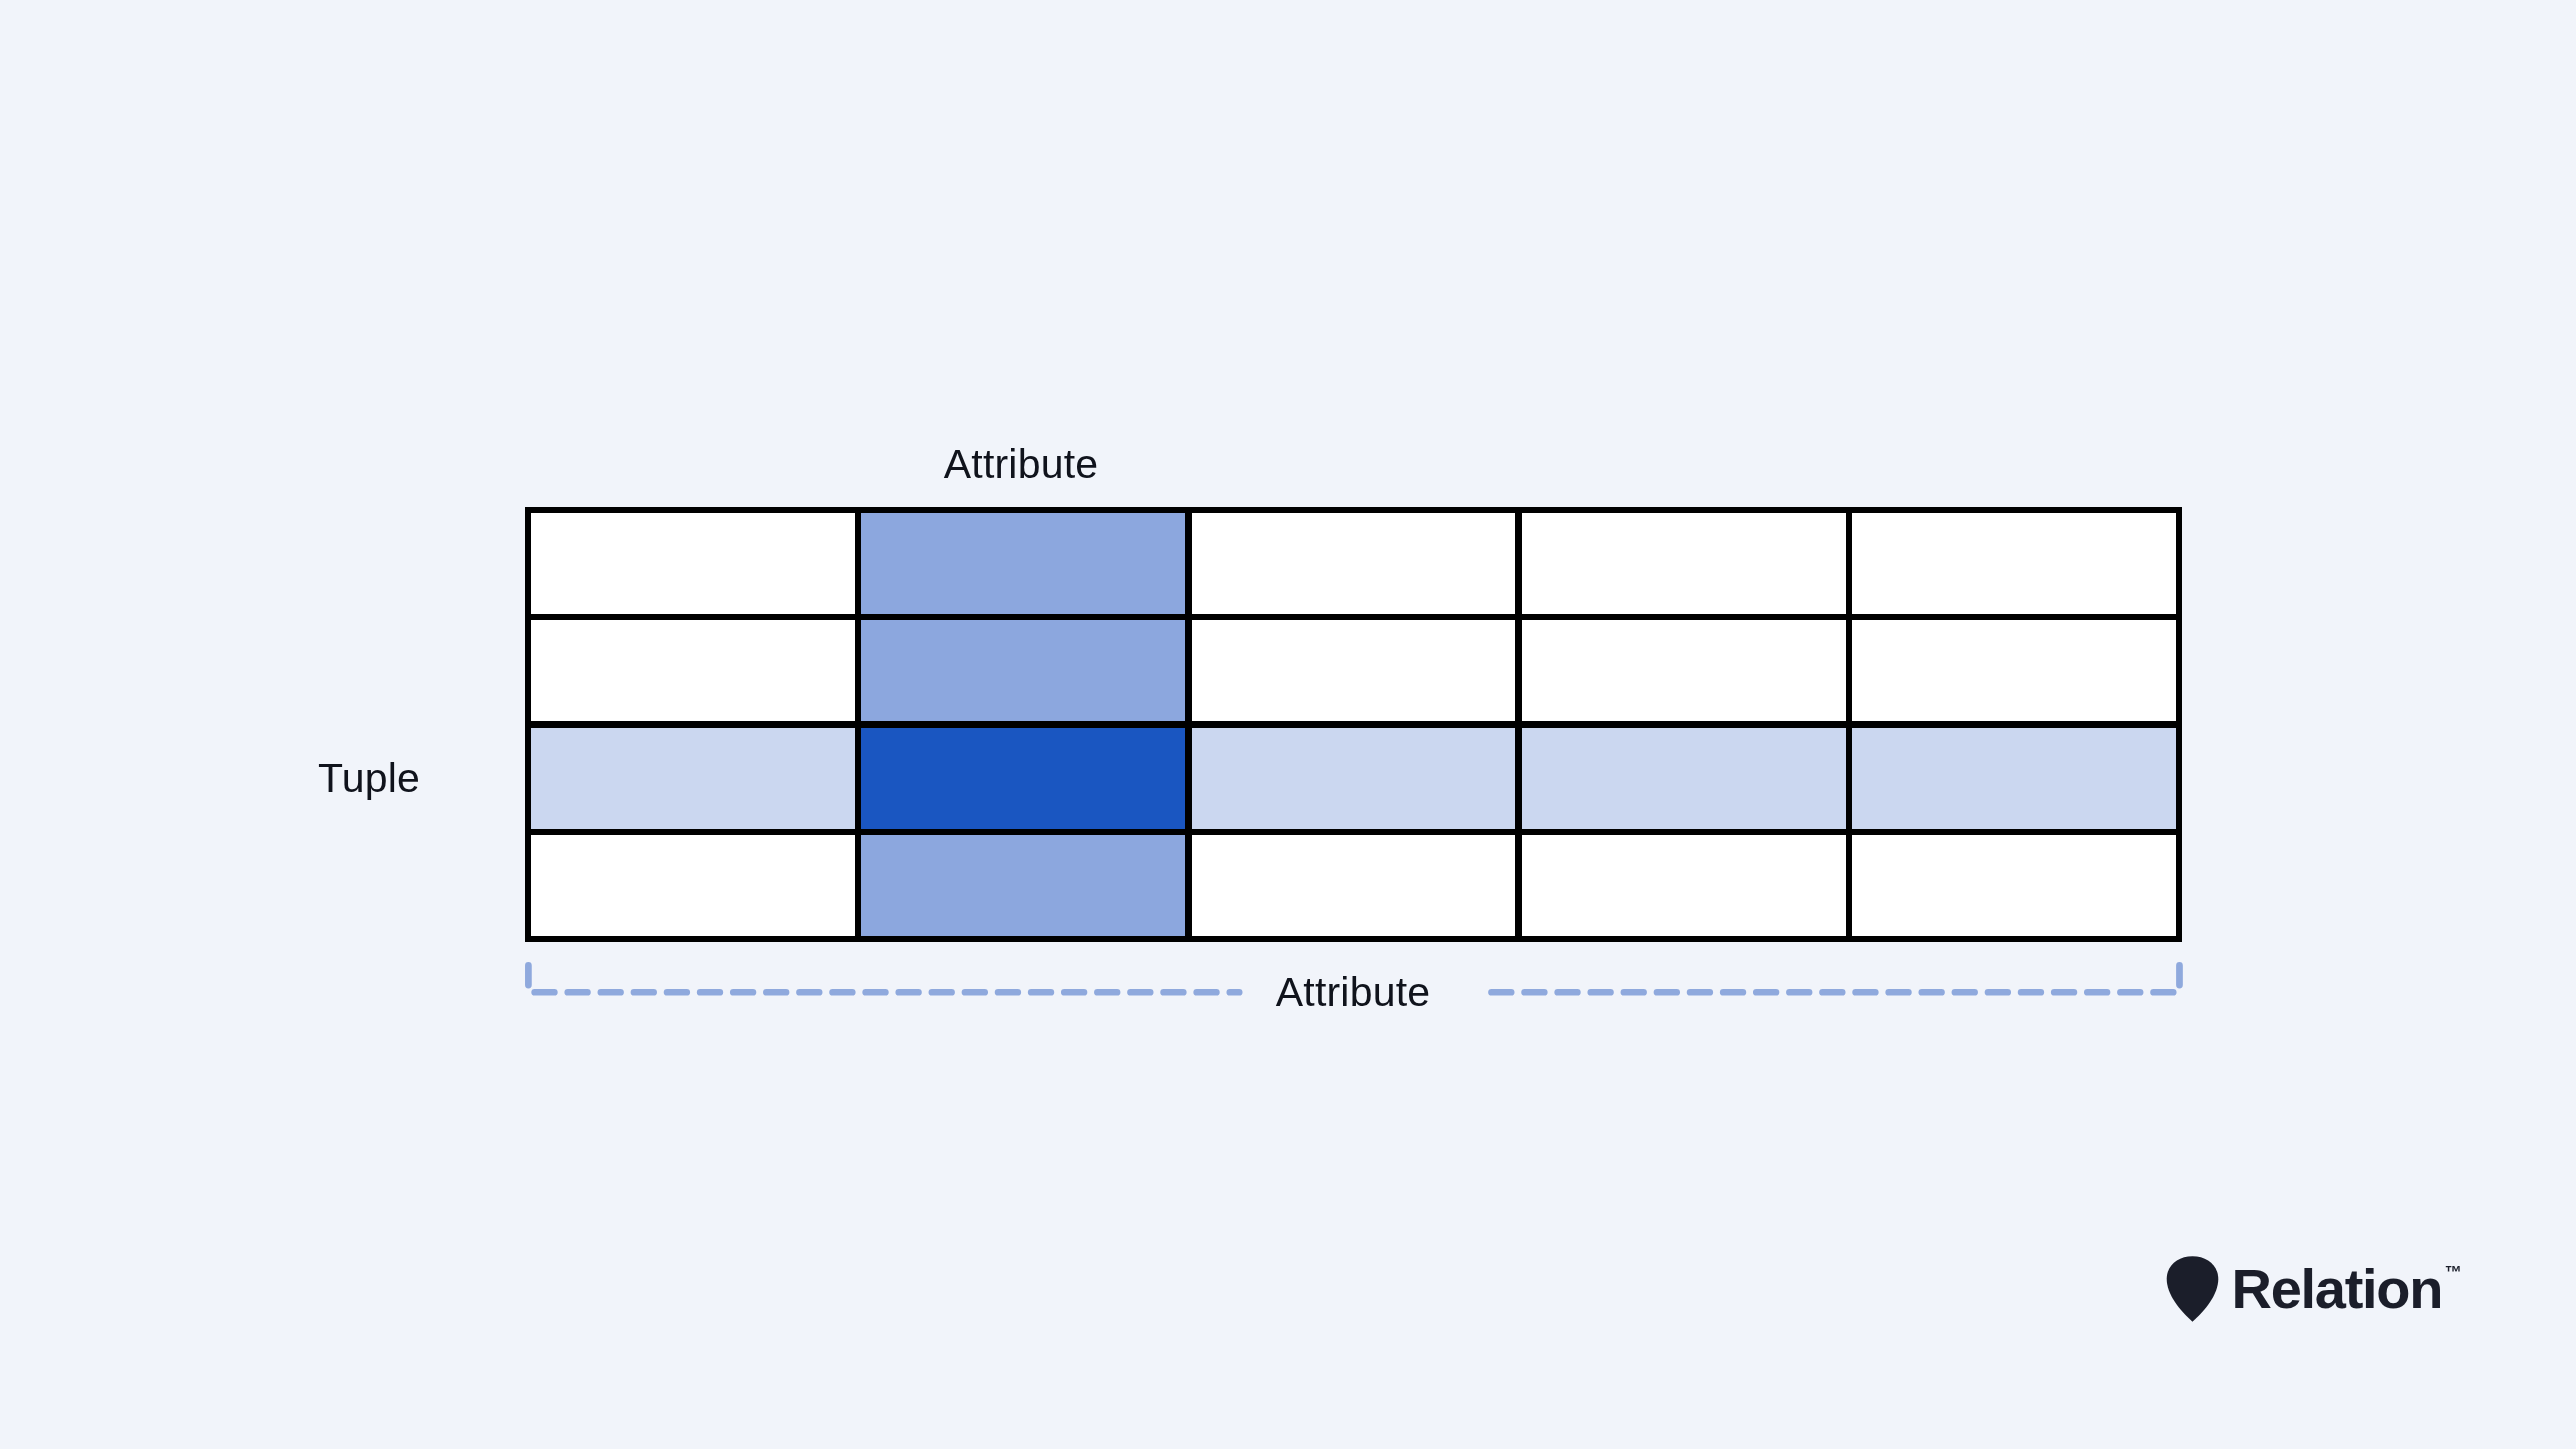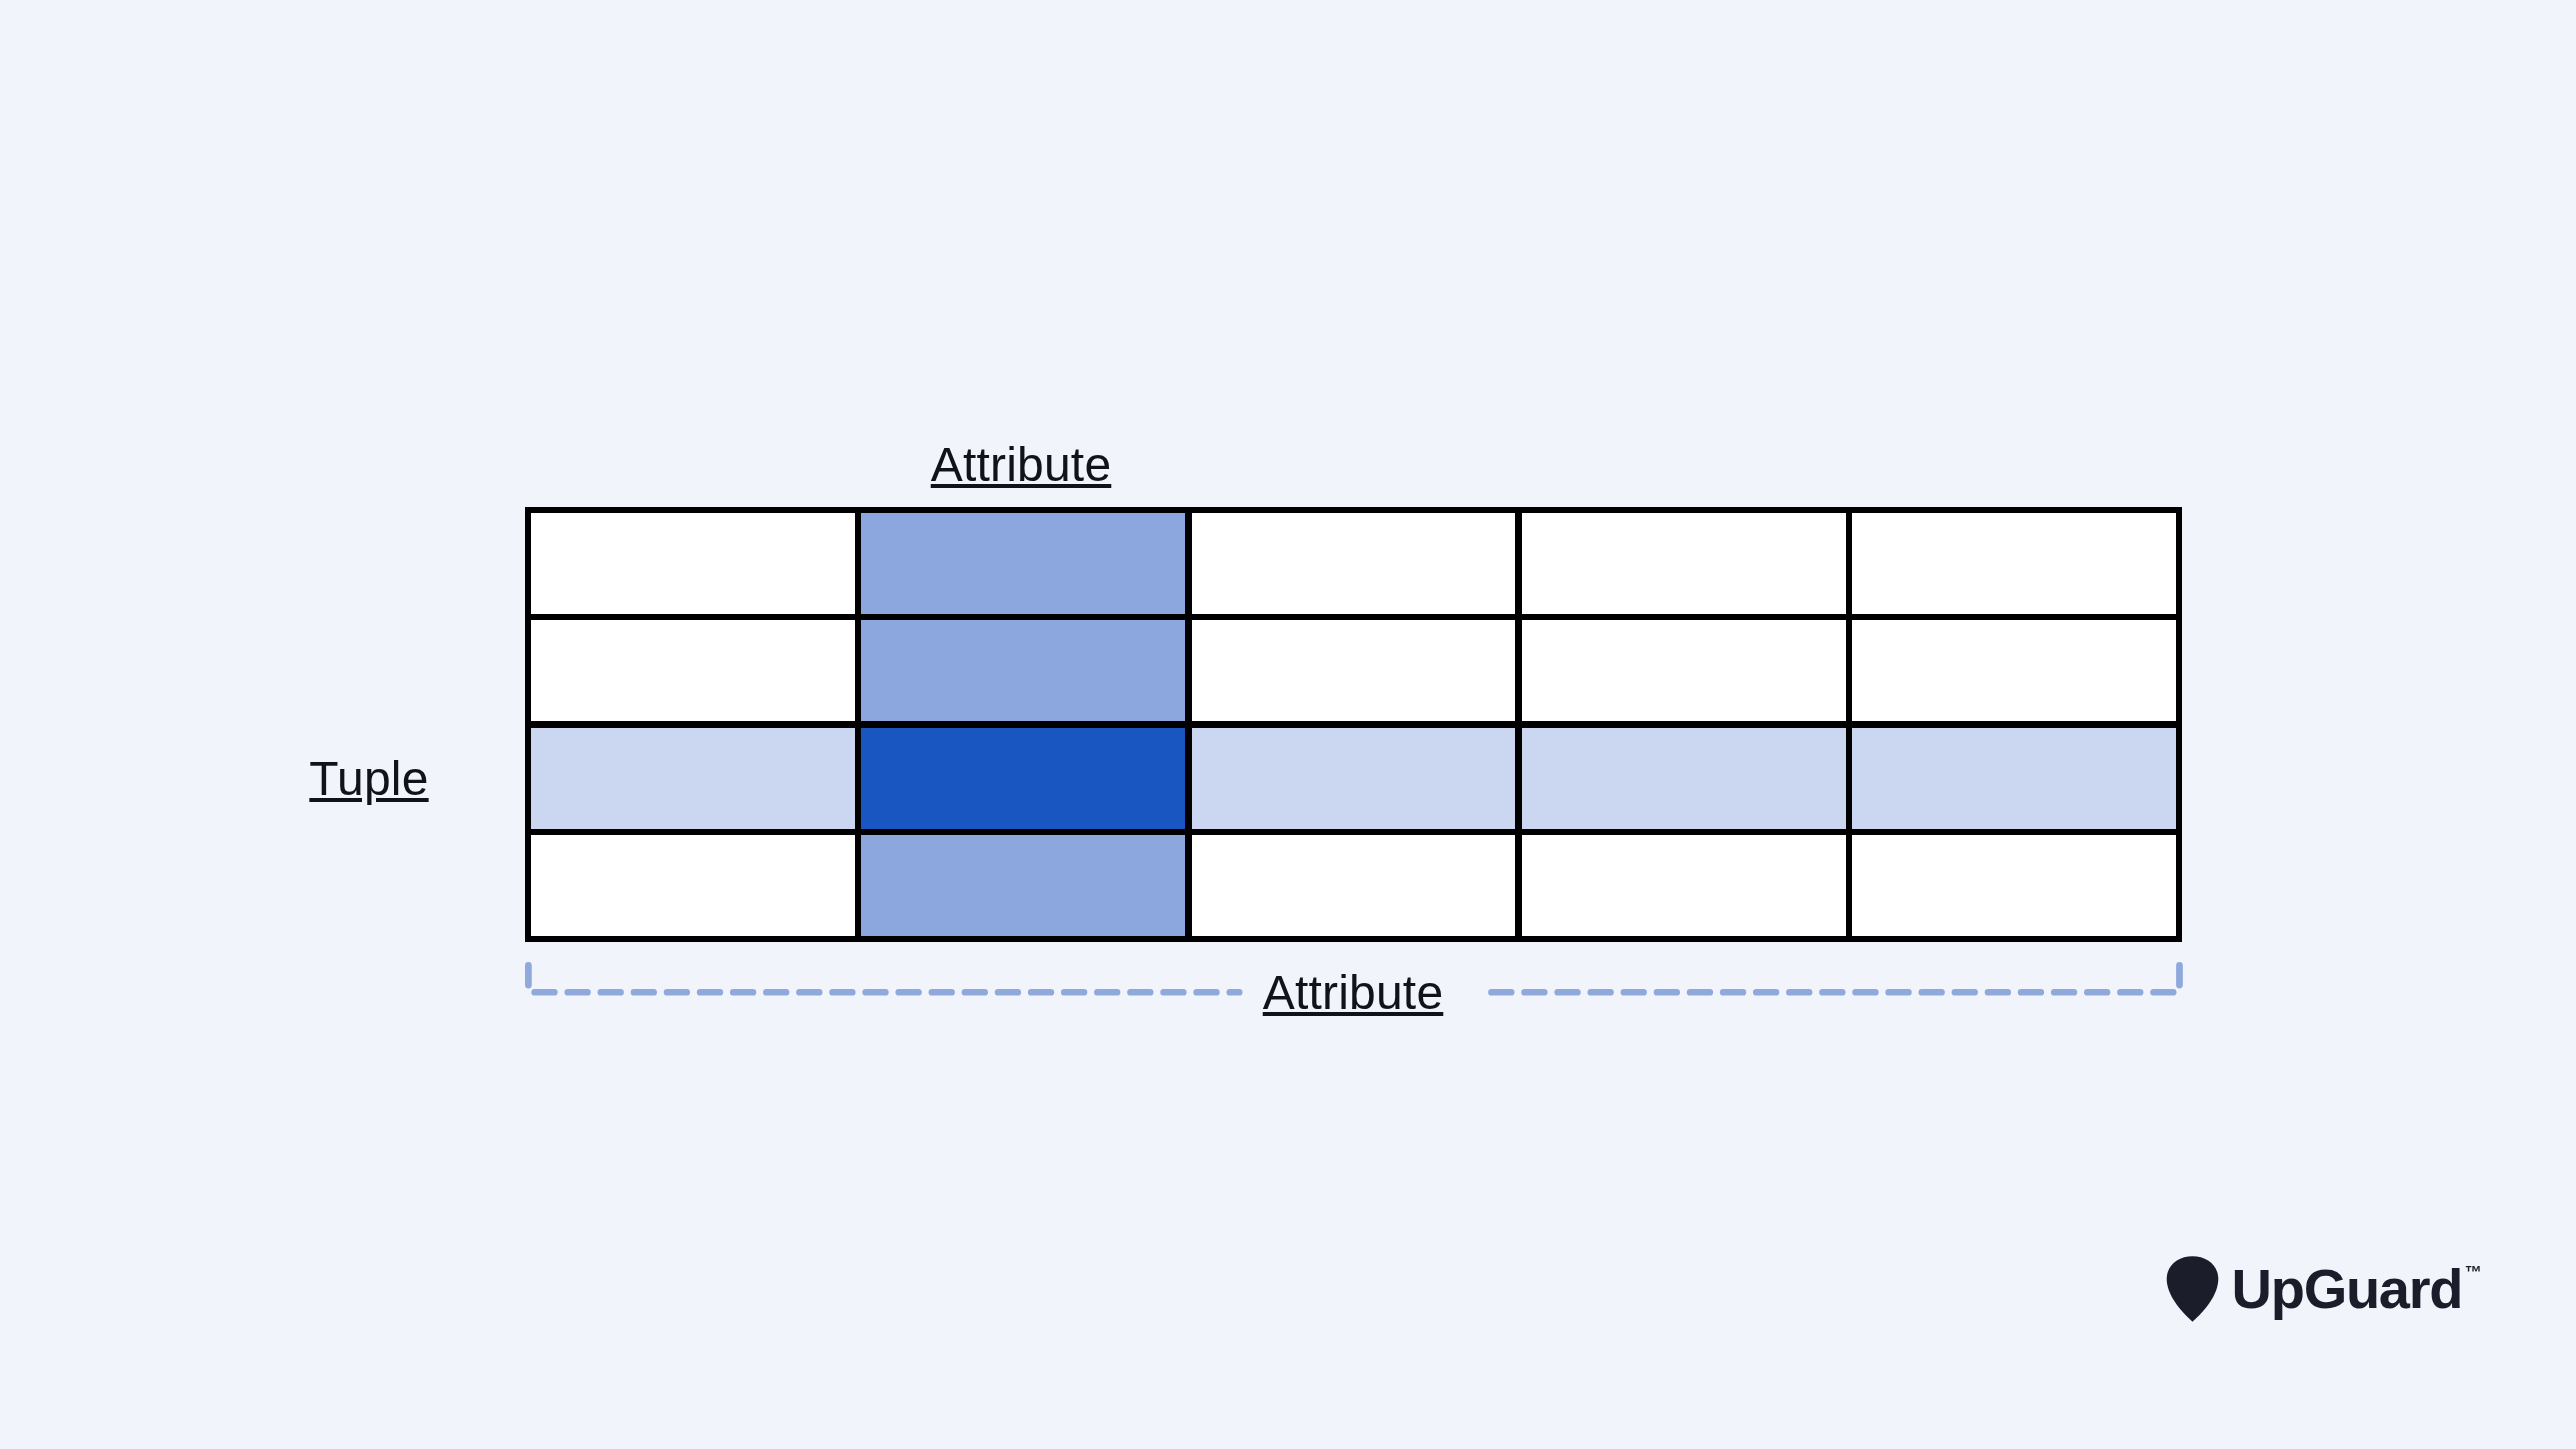--- a/index.html
+++ b/index.html
@@ -38,25 +38,24 @@
   }
   .cell { width: 100%; height: 100%; }
   .cell-white        { background: var(--cell-white); }
   .cell-column       { background: var(--cell-column); }
   .cell-row          { background: var(--cell-row); }
   .cell-intersection { background: var(--cell-intersection); }
 
   
   .diagram-label {
     position: absolute;
-    font-size: 48px;
+    font-size: 41px;
     line-height: 45px;
     color: var(--label-text);
     letter-spacing: 0.2px;
-    text-decoration: underline;
   }
   .attribute-label { left: 842px;  top: 442px;  width: 358px; text-align: center; }
   .tuple-label     { left: 235px;  top: 756px;  width: 268px; text-align: center;  }
   .relation-label  { left: 1174px; top: 970px; width: 358px; text-align: center; }
 
   
   .bracket-svg {
     position: absolute;
     left: 519px; top: 959px;
     width: 1673px; height: 45px;
@@ -131,18 +130,18 @@
     <path d="M 10.5 7 L 10.5 37 L 805 37"></path>
     <path d="M 1856 7 L 1856 37 L 1075 37"></path>
   </svg>
 
   <div class="diagram-label relation-label">Attribute</div>
 
   <div class="logo">
     <svg class="pick" viewBox="0 0 64 78" aria-hidden="true">
       <path fill="var(--logo)" d="M32 1 C15 1 2 11.5 2 27.5 C2 45.5 17.5 64.5 32 77 C46.5 64.5 62 45.5 62 27.5 C62 11.5 49 1 32 1 Z"></path>
     </svg>
-    <span class="word">UpGuard</span>
+    <span class="word">Relation</span>
     <span class="tm">™</span>
   </div>
 
 </div>
 
 
 </body></html>

